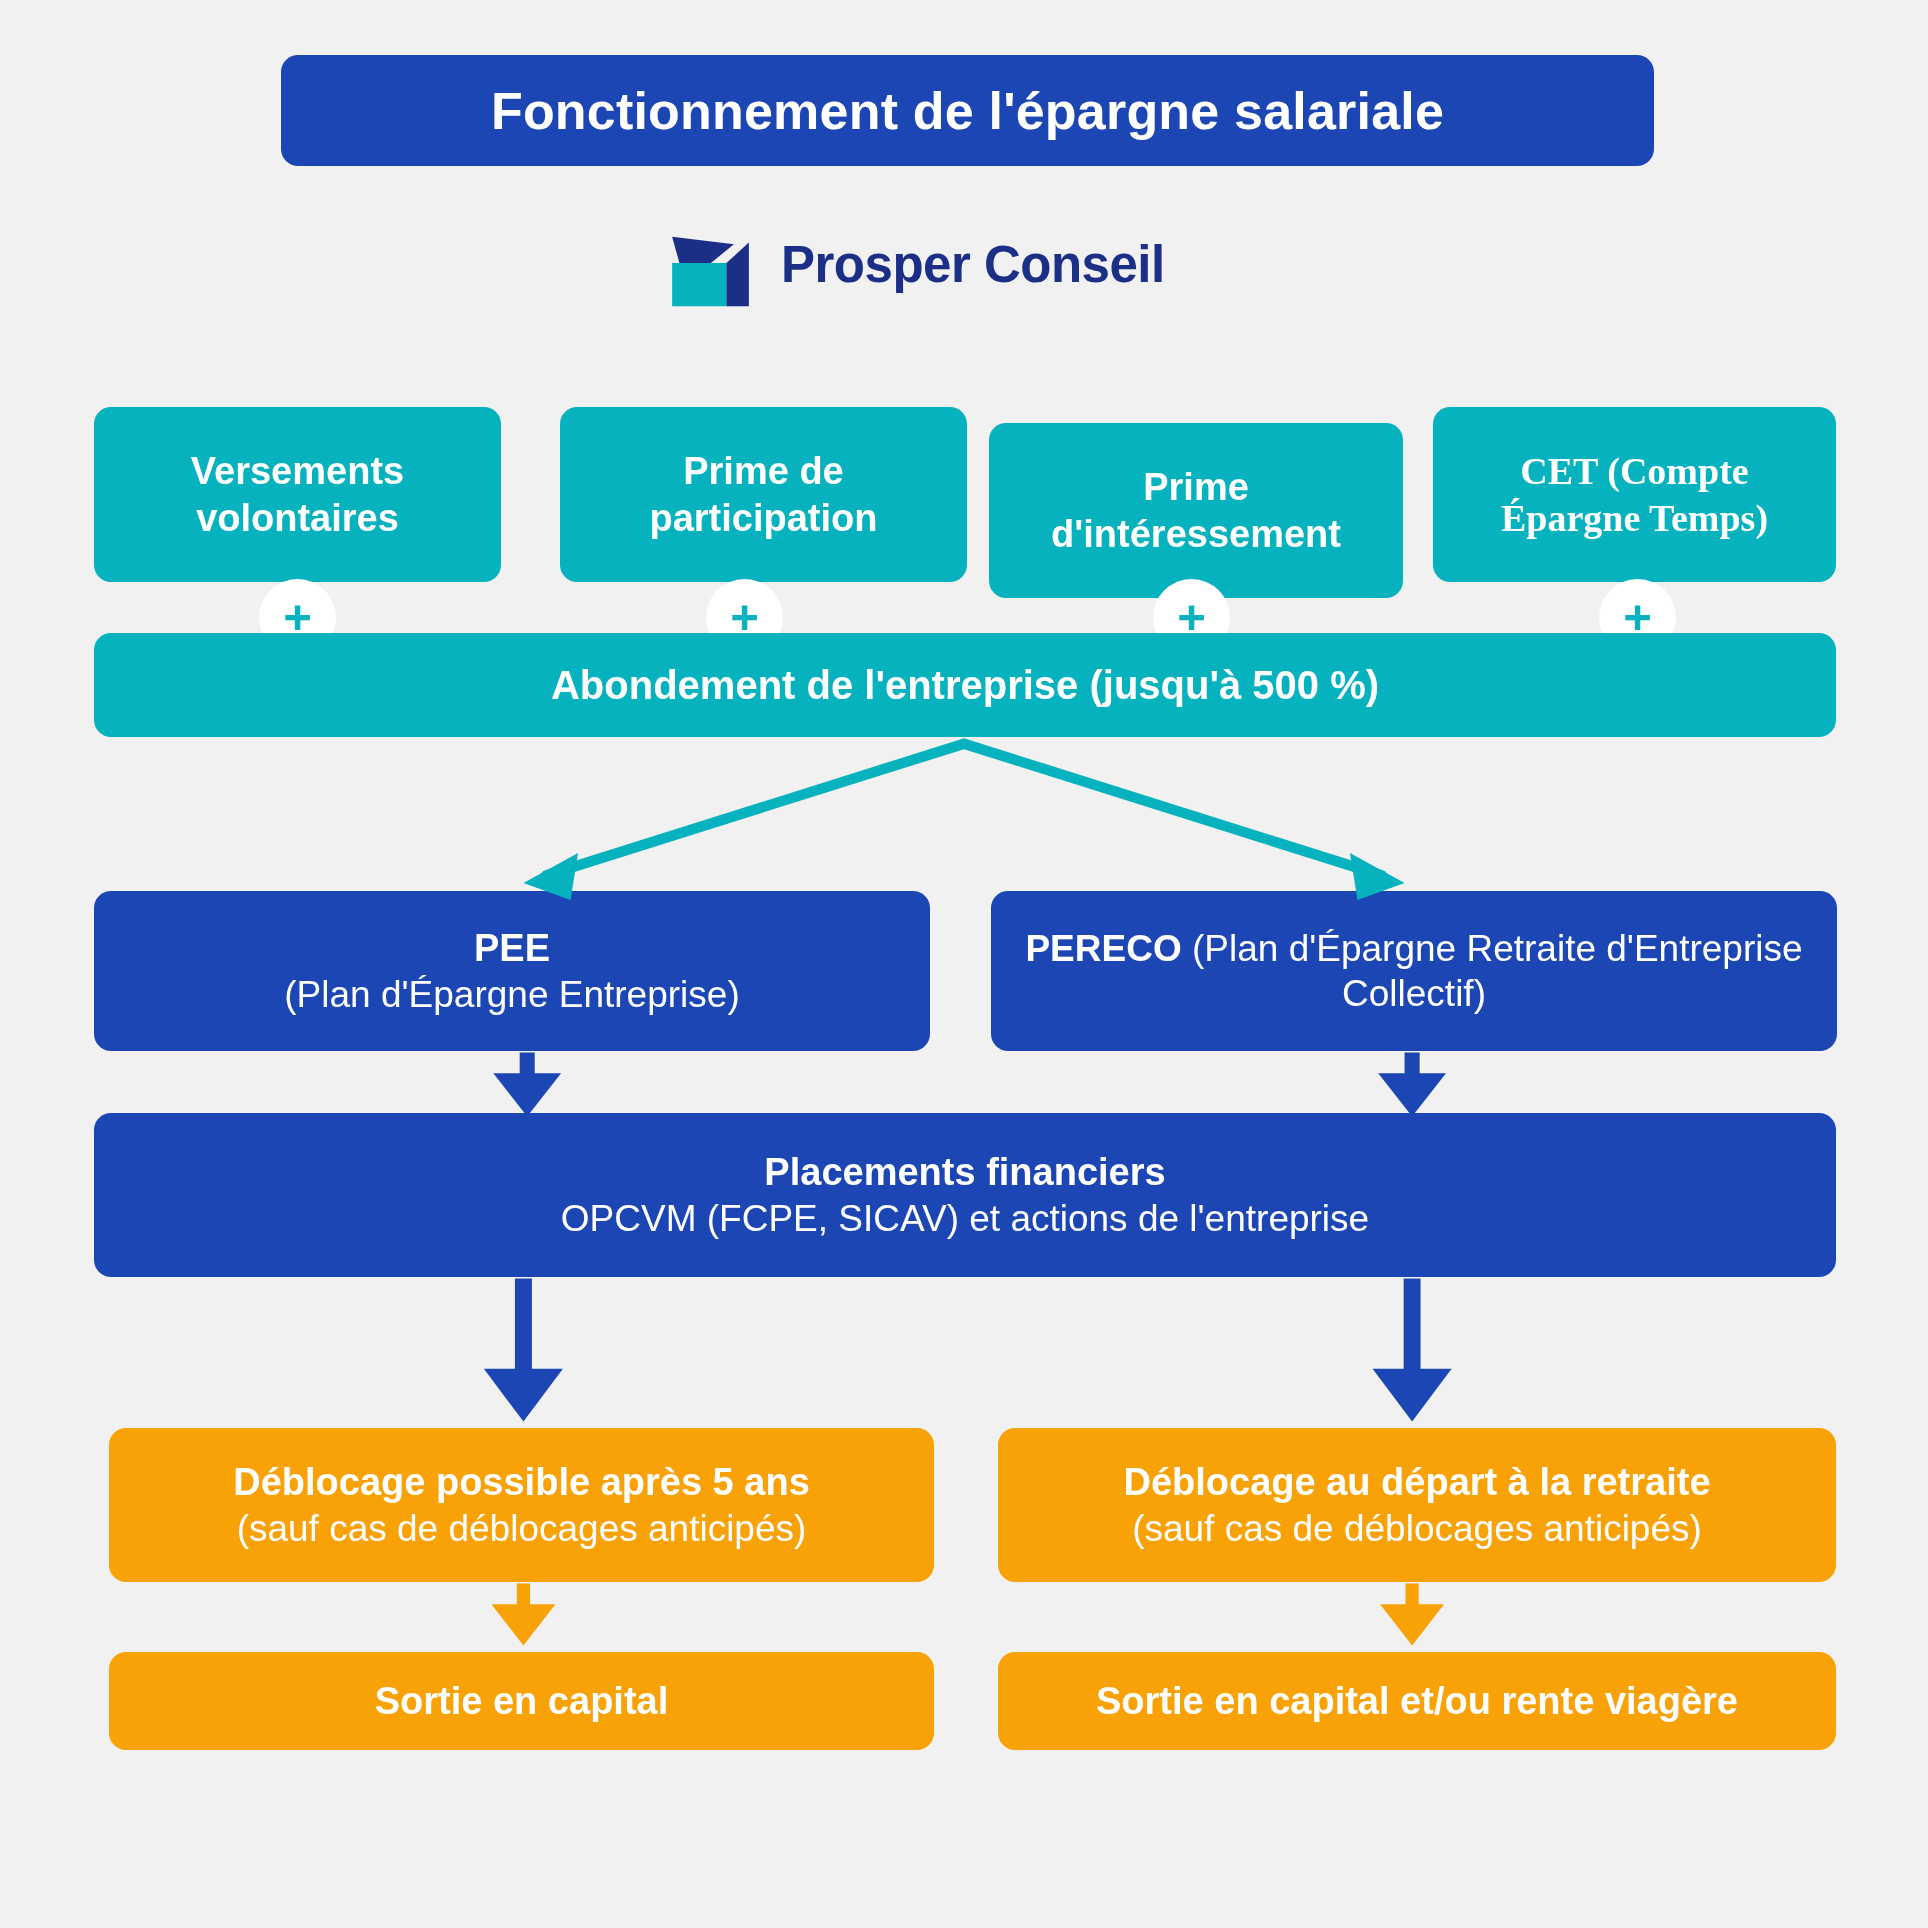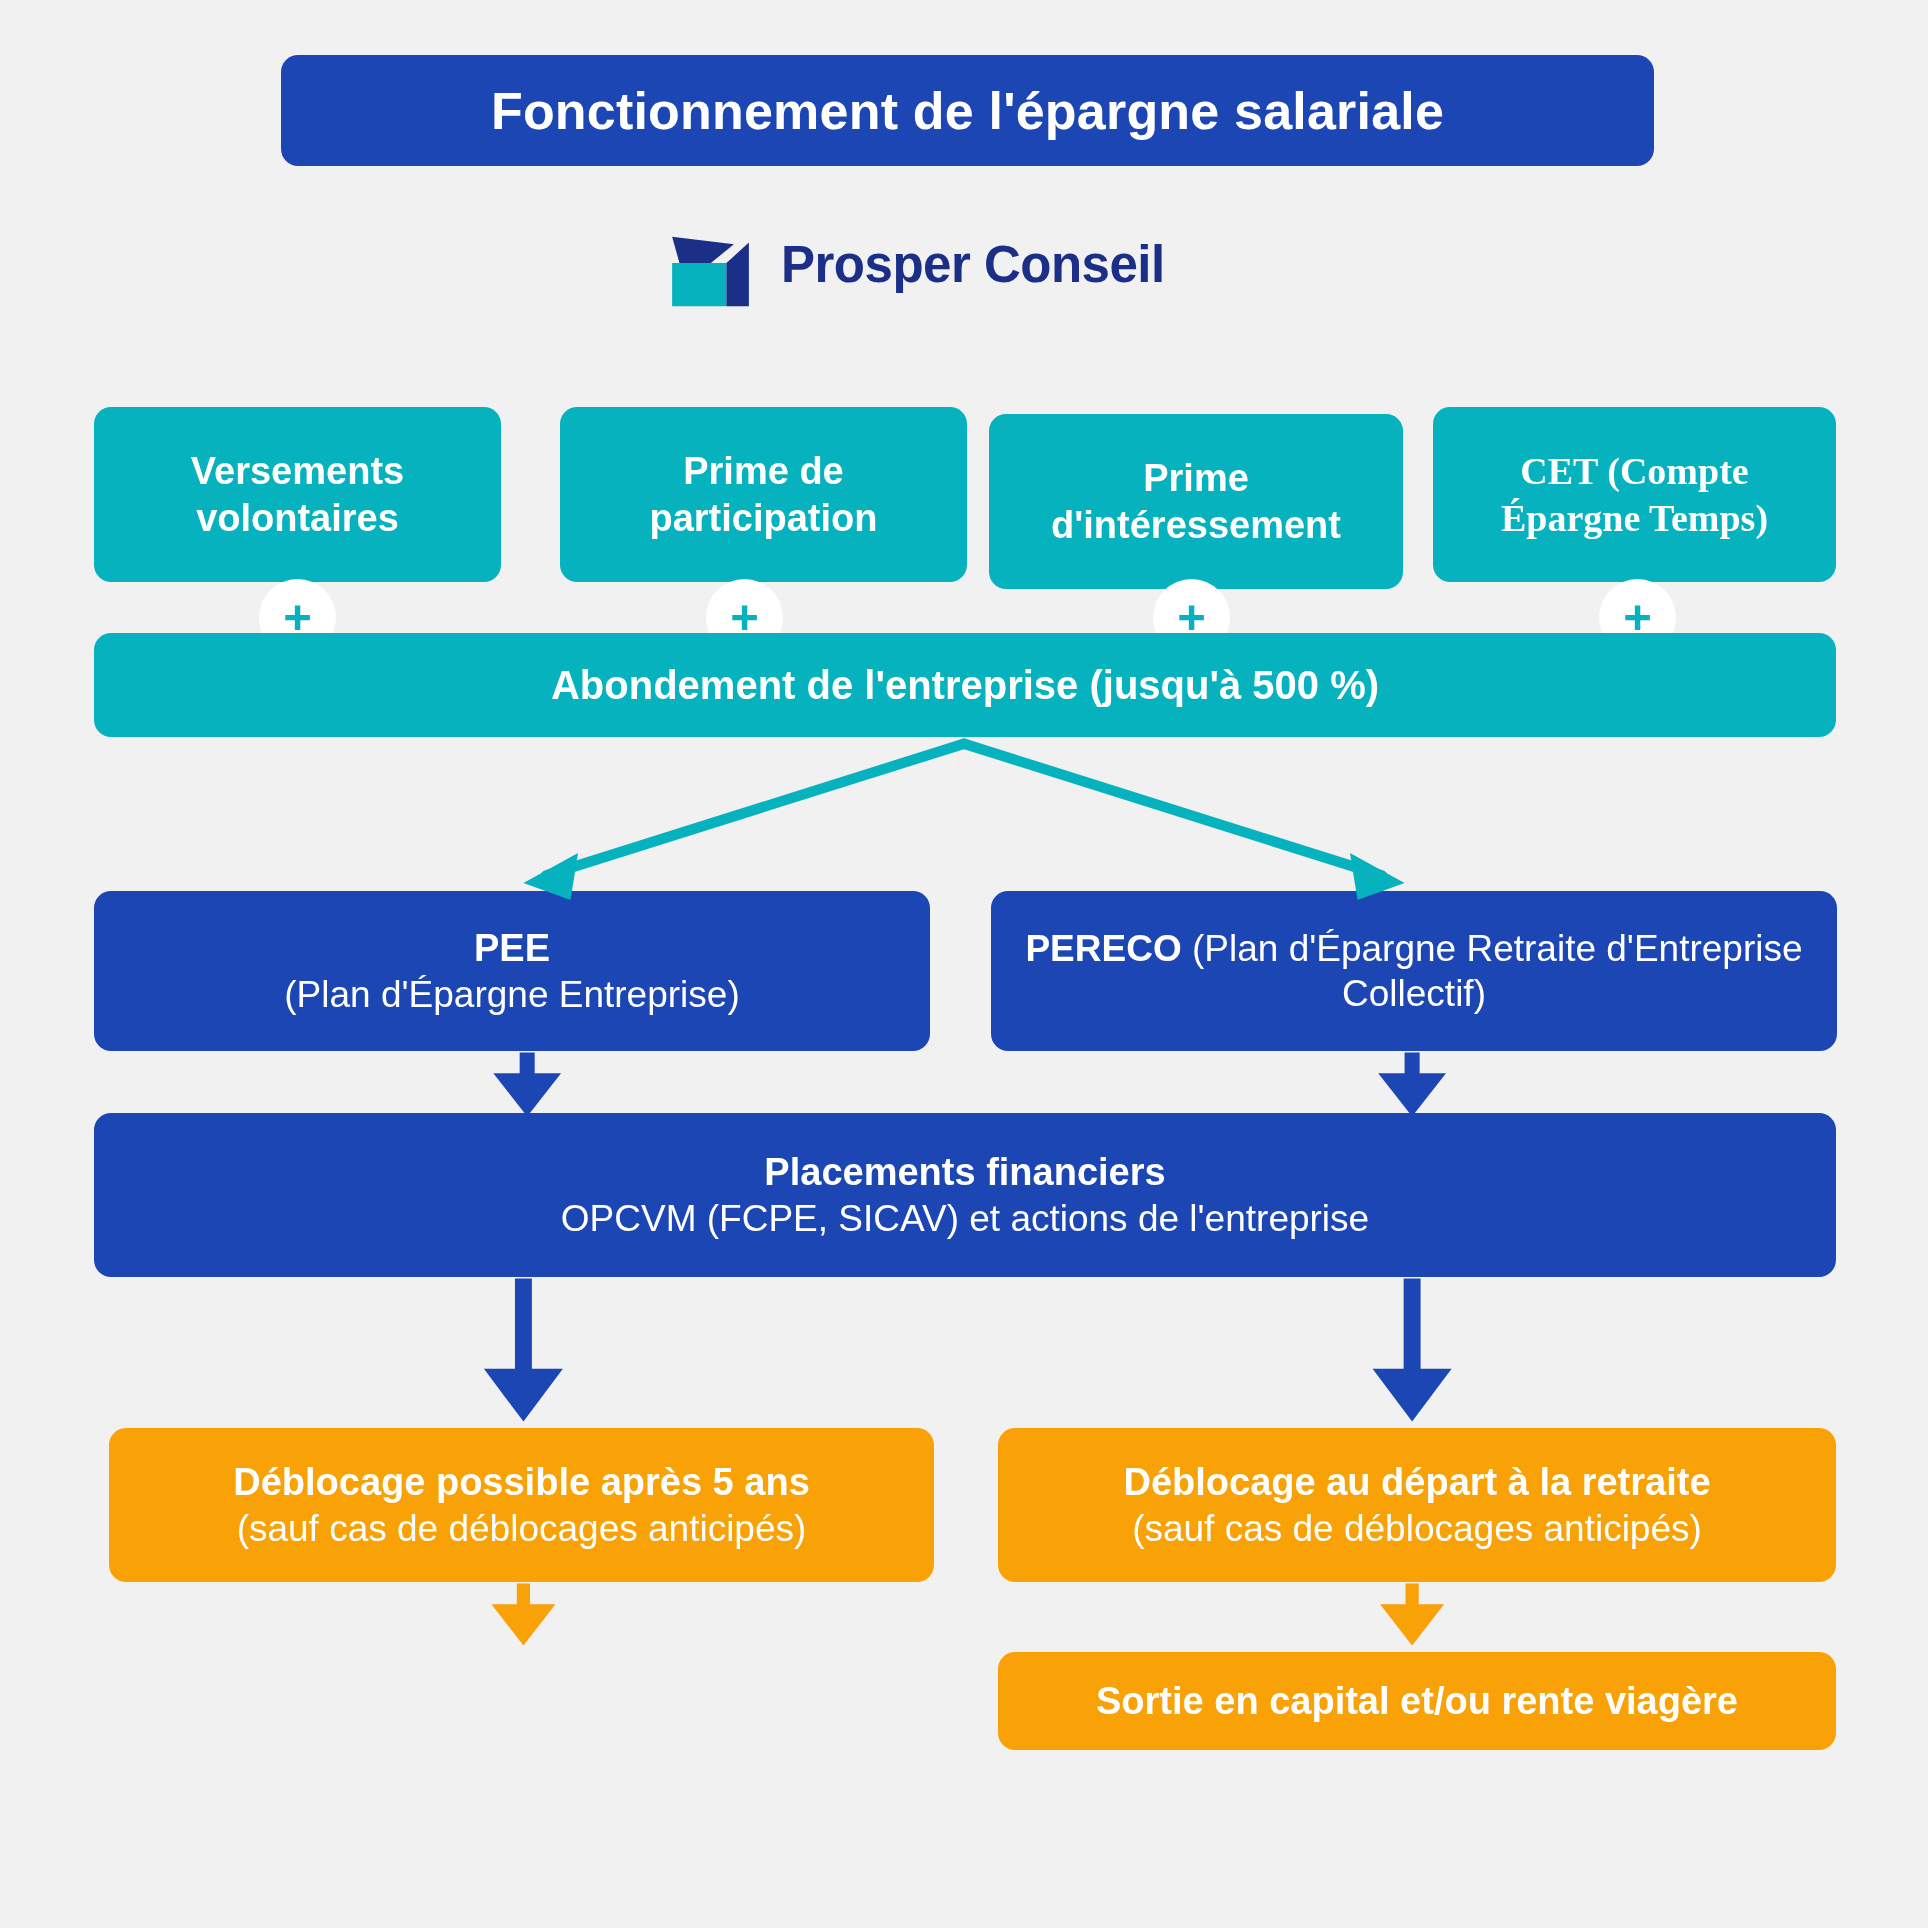--- a/index.html
+++ b/index.html
@@ -129,21 +129,21 @@
     </span>
     <span class="logo-text">Prosper Conseil</span>
   </div>
 
   <div class="box teal" style="left:94px; top:407px; width:407px; height:175px;">
     <span class="l1">Versements volontaires</span>
   </div>
   <div class="box teal" style="left:544px; top:407px; width:407px; height:175px;margin-left:16px;">
     <span class="l1">Prime de participation</span>
   </div>
-  <div class="box teal" style="left:989px; top:414px; width:414px; height:175px;">
+  <div class="box teal" style="left:989px; top:423px; width:414px; height:175px;">
     <span class="l1">Prime d'intéressement</span>
   </div>
   <div class="box teal" style="left:1433px; top:407px; width:403px; height:175px;font-family:Liberation Serif, serif;">
     <span class="l1">CET (Compte Épargne Temps)</span>
   </div>
 
   <div class="plus" style="left:259px; top:579px;">+</div>
   <div class="plus" style="left:706px; top:579px;">+</div>
   <div class="plus" style="left:1153px; top:579px;">+</div>
   <div class="plus" style="left:1599px; top:579px;">+</div>
@@ -170,20 +170,23 @@
 
   <div class="box orange" style="left:109px; top:1428px; width:825px; height:154px;">
     <span class="b-mid">Déblocage possible après 5 ans</span>
     <span class="n-mid">(sauf cas de déblocages anticipés)</span>
   </div>
   <div class="box orange" style="left:998px; top:1428px; width:838px; height:154px;">
     <span class="b-mid">Déblocage au départ à la retraite</span>
     <span class="n-mid">(sauf cas de déblocages anticipés)</span>
   </div>
 
+  <div class="box orange" style="left:109px; top:1652px; width:825px; height:98px;">
+    <span class="b-mid">Sortie en capital</span>
+  </div>
   <div class="box orange" style="left:998px; top:1652px; width:838px; height:98px;">
     <span class="b-mid">Sortie en capital et/ou rente viagère</span>
   </div>
 
   <svg class="arrows" viewBox="0 0 2048 2048" xmlns="http://www.w3.org/2000/svg">
 
     <g>
       <line x1="1024" y1="790" x2="580" y2="930" stroke="#06b2bd" stroke-width="11" stroke-linecap="round"></line>
       <polygon points="556,938 614,906 606,956" fill="#06b2bd"></polygon>
     </g>

